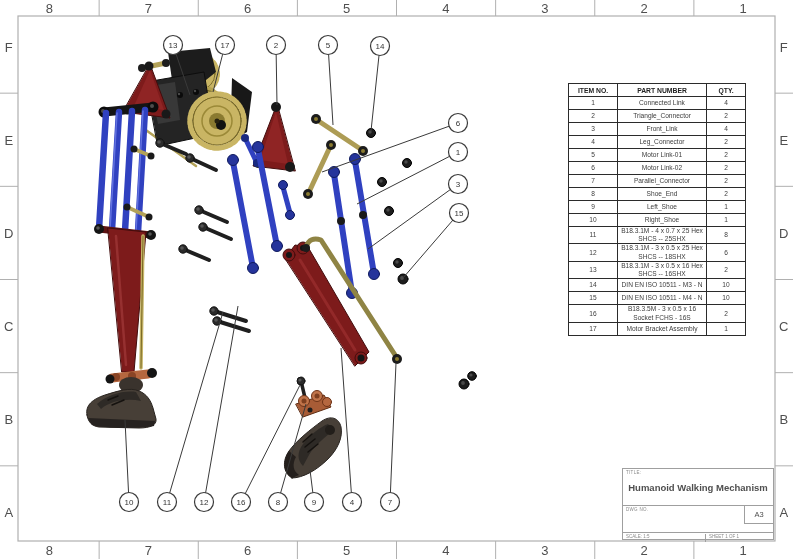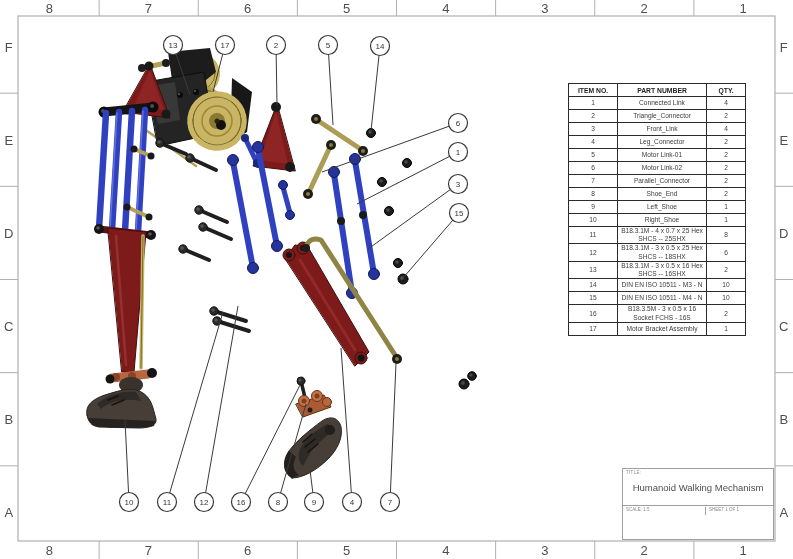--- a/index.html
+++ b/index.html
@@ -12,21 +12,21 @@
   .bom th,.bom td{border:1px solid #2b2b2b;padding:0 1px;text-align:center;color:#3c3c3c;overflow:hidden;}
   .bom th{font-size:6.8px;font-weight:bold;height:12px;color:#222;}
   .bom td{font-size:6.6px;line-height:1.25;height:12px;}
   .bom col.c-item{width:49px;} .bom col.c-part{width:89px;} .bom col.c-qty{width:39px;}
   
   .titleblock{position:absolute;left:622px;top:468px;width:152px;height:72px;border:1px solid #9f9f9f;z-index:3;background:#fff;box-sizing:border-box;}
   .tb-row1{position:relative;height:36px;box-sizing:border-box;}
   .tb-row2{position:relative;height:27px;border-top:1px solid #9f9f9f;box-sizing:border-box;}
   .tb-row3{position:relative;height:9px;border-top:1px solid #9f9f9f;box-sizing:border-box;}
   .tb-micro{position:absolute;left:3px;top:1px;font-size:4.5px;color:#8a8a8a;letter-spacing:.3px;}
-  .tb-title{position:absolute;left:0;right:0;top:13px;text-align:center;font-size:9.5px;color:#4f4f4f;}
+  .tb-title{position:absolute;left:0;right:0;top:13px;text-align:center;font-size:9.5px;color:#4f4f4f;font-weight:bold;}
   .tb-size{position:absolute;right:0;top:0;width:29px;height:18px;border-left:1px solid #9f9f9f;border-bottom:1px solid #9f9f9f;box-sizing:border-box;text-align:center;font-size:7.5px;color:#4f4f4f;line-height:18px;}
   .tb-scale{position:absolute;left:3px;top:1px;font-size:4.5px;color:#8a8a8a;}
   .tb-sheet{position:absolute;left:82px;top:1px;font-size:4.5px;color:#8a8a8a;border-left:1px solid #9f9f9f;padding-left:3px;height:8px;}
 </style>
 </head>
 <body>
 
 <div class="sheet">
 
   <svg class="artboard" width="793" height="559" viewBox="0 0 793 559">
@@ -484,20 +484,24 @@
           <td>Motor Bracket Assembly</td>
           <td>1</td>
         </tr>
       </tbody>
   </table>
 
   <div class="titleblock">
     <div class="tb-row1">
       <div class="tb-micro">TITLE:</div>
       <div class="tb-title">Humanoid Walking Mechanism</div>
+    </div>
+    <div class="tb-row2">
+      <div class="tb-micro">DWG NO.</div>
+      <div class="tb-size">A3</div>
     </div>
     <div class="tb-row3">
       <div class="tb-scale">SCALE: 1:5</div>
       <div class="tb-sheet">SHEET 1 OF 1</div>
     </div>
   </div>
 
   <div id="zone-labels">
       <div class="zone-label" style="left: 49.5625px; top: 8px;">8</div>
       <div class="zone-label" style="left: 49.5625px; top: 550px;">8</div>

